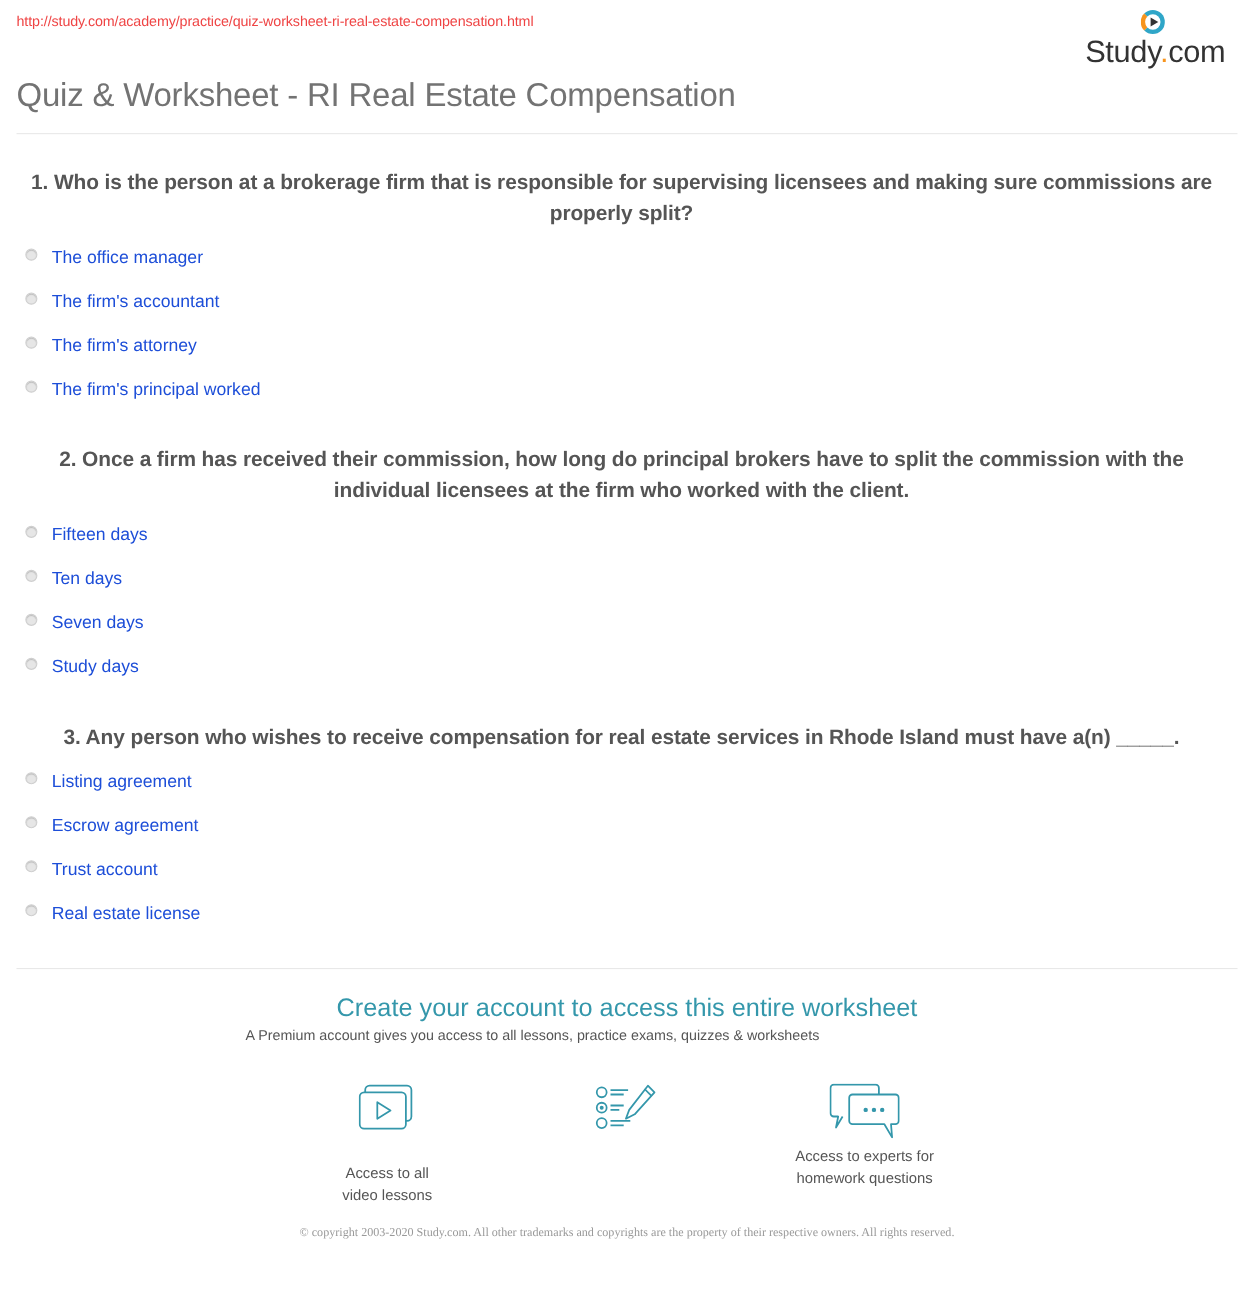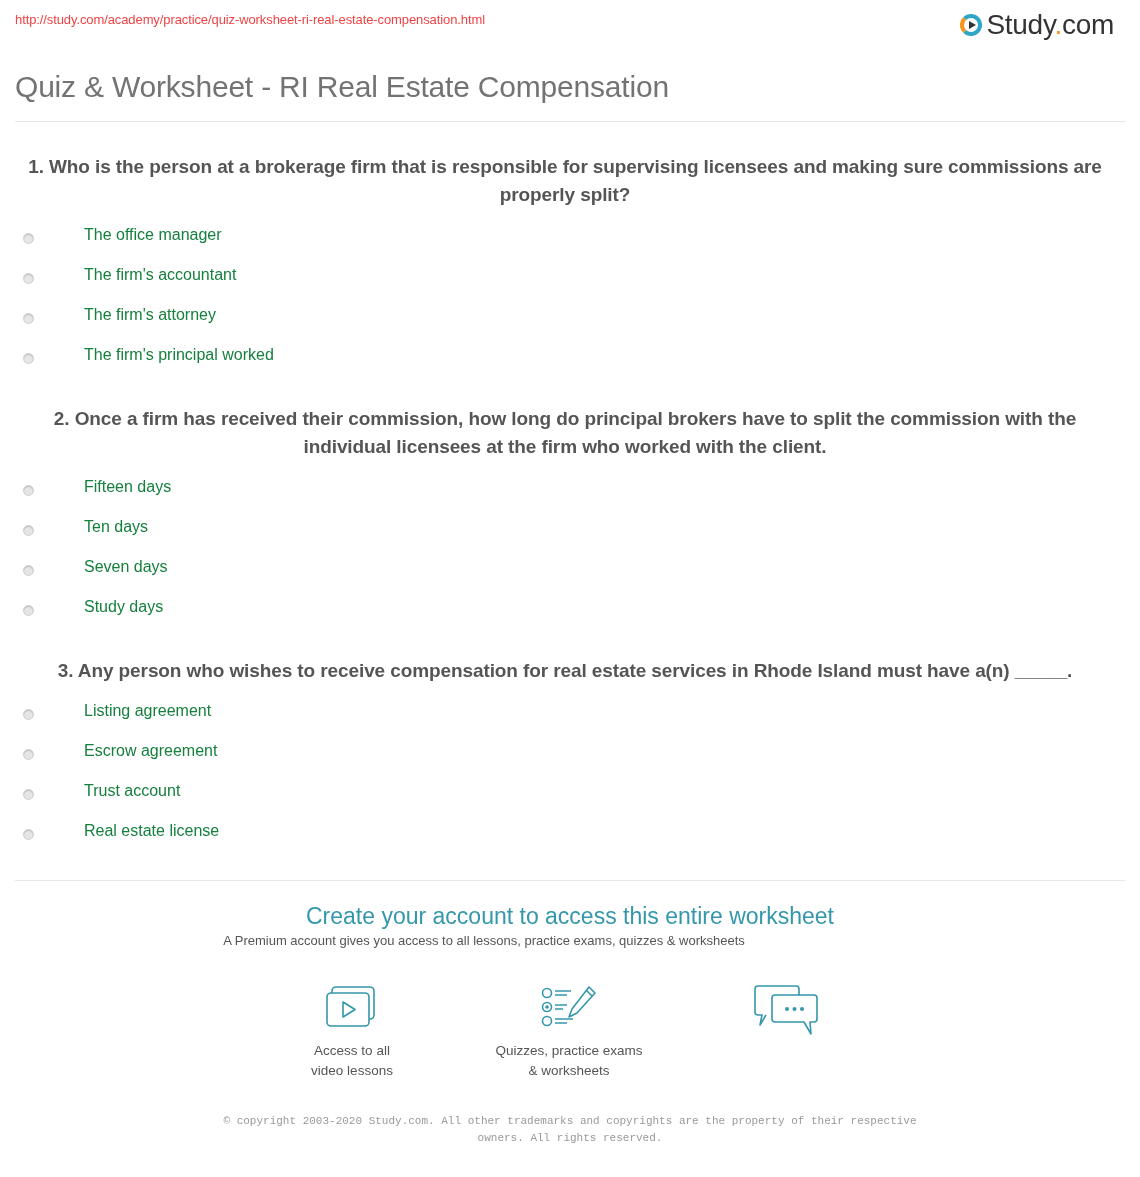--- a/index.html
+++ b/index.html
@@ -1,34 +1,34 @@
 <!DOCTYPE html>
 <html><head>
 <meta charset="utf-8">
 <style>
   * { box-sizing: border-box; margin: 0; padding: 0; }
   html, body { width: 1140px; background: #ffffff; }
   body { font-family: "DejaVu Sans", "Liberation Sans", sans-serif; color: #555555; position: relative; height: 1177px; overflow: hidden; }
   .url { position: absolute; left: 15px; top: 12px; font-size: 13px; color: #ef4444; font-family: "Liberation Sans", sans-serif; letter-spacing: -0.1px; }
-  .logo { position: absolute; right: 26px; top: 9px; display: flex; align-items: center; }
+  .logo { position: absolute; right: 26px; top: 9px; display: flex; align-items: center; flex-direction: column; }
   .logo-mark { width: 22px; height: 22px; border-radius: 50%; border: 4px solid #2fa6c8; position: relative; margin-right: 4px; border-left-color: #f7941d; }
   .logo-mark::after { content: ""; position: absolute; left: 5px; top: 3px; border-left: 7px solid #333; border-top: 4px solid transparent; border-bottom: 4px solid transparent; }
   .logo-text { font-family: "Liberation Sans", sans-serif; font-size: 28px; color: #333; letter-spacing: -0.3px; }
   .logo-dot { color: #f7941d; }
   .title { position: absolute; left: 15px; top: 70px; font-size: 30px; color: #737373; font-family: "Liberation Sans", sans-serif; font-weight: normal; letter-spacing: -0.2px; }
   .rule { position: absolute; left: 15px; right: 15px; height: 1px; background: #e8e8e8; }
   .question { position: absolute; left: 15px; width: 1100px; font-size: 19px; line-height: 28px; color: #555; font-family: "Liberation Sans", sans-serif; font-weight: bold; letter-spacing: -0.1px; text-align: center; }
-  .answer { position: absolute; left: 23px; display: flex; align-items: flex-end; font-size: 16px; color: #15803d; font-family: "Liberation Sans", sans-serif; gap: 37px; }
+  .answer { position: absolute; left: 23px; display: flex; align-items: flex-start; font-size: 16px; color: #1d4ed8; font-family: "Liberation Sans", sans-serif; }
   .radio { width: 11px; height: 11px; border-radius: 50%; background: #e6e6e6; border: 1px solid #cfcfcf; margin-right: 13px; box-shadow: inset 0 1px 1px #bbb; }
   .cta-title { position: absolute; left: 0; width: 1140px; top: 903px; text-align: center; font-size: 23px; color: #3497ab; font-family: "Liberation Sans", sans-serif; font-weight: normal; }
   .cta-sub { position: absolute; left: 0; width: 968px; top: 933px; text-align: center; font-size: 13px; color: #555; font-family: "Liberation Sans", sans-serif; }
   .feature { position: absolute; top: 985px; width: 200px; text-align: center; }
   .feature svg { display: block; margin: 0 auto; }
-  .feature-label { margin-top: 12px; font-size: 13.5px; line-height: 20px; color: #555; font-family: "Liberation Sans", sans-serif; }
-  .copyright { position: absolute; left: 210px; width: 720px; top: 1113px; text-align: center; font-size: 11px; line-height: 17px; color: #999; font-family: Liberation Mono, monospace; }
+  .feature-label { margin-top: 28px; font-size: 13.5px; line-height: 20px; color: #555; font-family: "Liberation Sans", sans-serif; }
+  .copyright { position: absolute; left: 210px; width: 720px; top: 1113px; text-align: center; font-size: 11px; line-height: 17px; color: #999; font-family: Liberation Serif, serif; }
 </style>
 </head>
 <body>
 
 <div class="url">http://study.com/academy/practice/quiz-worksheet-ri-real-estate-compensation.html</div>
 
 <div class="logo">
   <span class="logo-mark"></span>
   <span class="logo-text"><span>Study</span><span class="logo-dot">.</span><span>com</span></span>
 </div>
@@ -110,29 +110,29 @@
 <div class="feature" style="left:469px">
   <svg width="56" height="44" viewBox="0 0 56 44">
     <circle cx="6" cy="8" r="4.5" fill="none" stroke="#3497ab" stroke-width="1.6"></circle>
     <circle cx="6" cy="22" r="4.5" fill="none" stroke="#3497ab" stroke-width="1.6"></circle>
     <circle cx="6" cy="22" r="1.8" fill="#3497ab"></circle>
     <circle cx="6" cy="36" r="4.5" fill="none" stroke="#3497ab" stroke-width="1.6"></circle>
     <path d="M14 6 H30 M14 10 H26 M14 20 H26 M14 24 H22 M14 34 H32 M14 38 H26" stroke="#3497ab" stroke-width="1.6"></path>
     <path d="M48 2 L54 8 L36 28 L28 32 L31 24 Z" fill="none" stroke="#3497ab" stroke-width="1.6" stroke-linejoin="round"></path>
     <path d="M45 5 L51 11" stroke="#3497ab" stroke-width="1.6"></path>
   </svg>
-  <div class="feature-label">
-      <div>Quizzes, practice exams</div>
-      <div>&amp; worksheets</div>
-    </div>
 </div>
 
 <div class="feature" style="left:686px">
   <svg width="64" height="50" viewBox="0 0 64 50">
     <path d="M4 1 H42 a3 3 0 0 1 3 3 V10 M12 30 L6 40 L8 30 H4 a3 3 0 0 1 -3 -3 V4 a3 3 0 0 1 3 -3" fill="none" stroke="#3497ab" stroke-width="1.6" stroke-linejoin="round"></path>
     <path d="M21 10 H60 a3 3 0 0 1 3 3 V34 a3 3 0 0 1 -3 3 H56 L57 49 L50 37 H21 a3 3 0 0 1 -3 -3 V13 a3 3 0 0 1 3 -3 Z" fill="#ffffff" stroke="#3497ab" stroke-width="1.6" stroke-linejoin="round"></path>
     <circle cx="33" cy="24" r="2" fill="#3497ab"></circle>
     <circle cx="40.5" cy="24" r="2" fill="#3497ab"></circle>
     <circle cx="48" cy="24" r="2" fill="#3497ab"></circle>
   </svg>
+  <div class="feature-label" style="margin-top:6px">
+      <div>Access to experts for</div>
+      <div>homework questions</div>
+    </div>
 </div>
 
 <div class="copyright">© copyright 2003-2020 Study.com. All other trademarks and copyrights are the property of their respective owners. All rights reserved.</div>
 
 </body></html>

